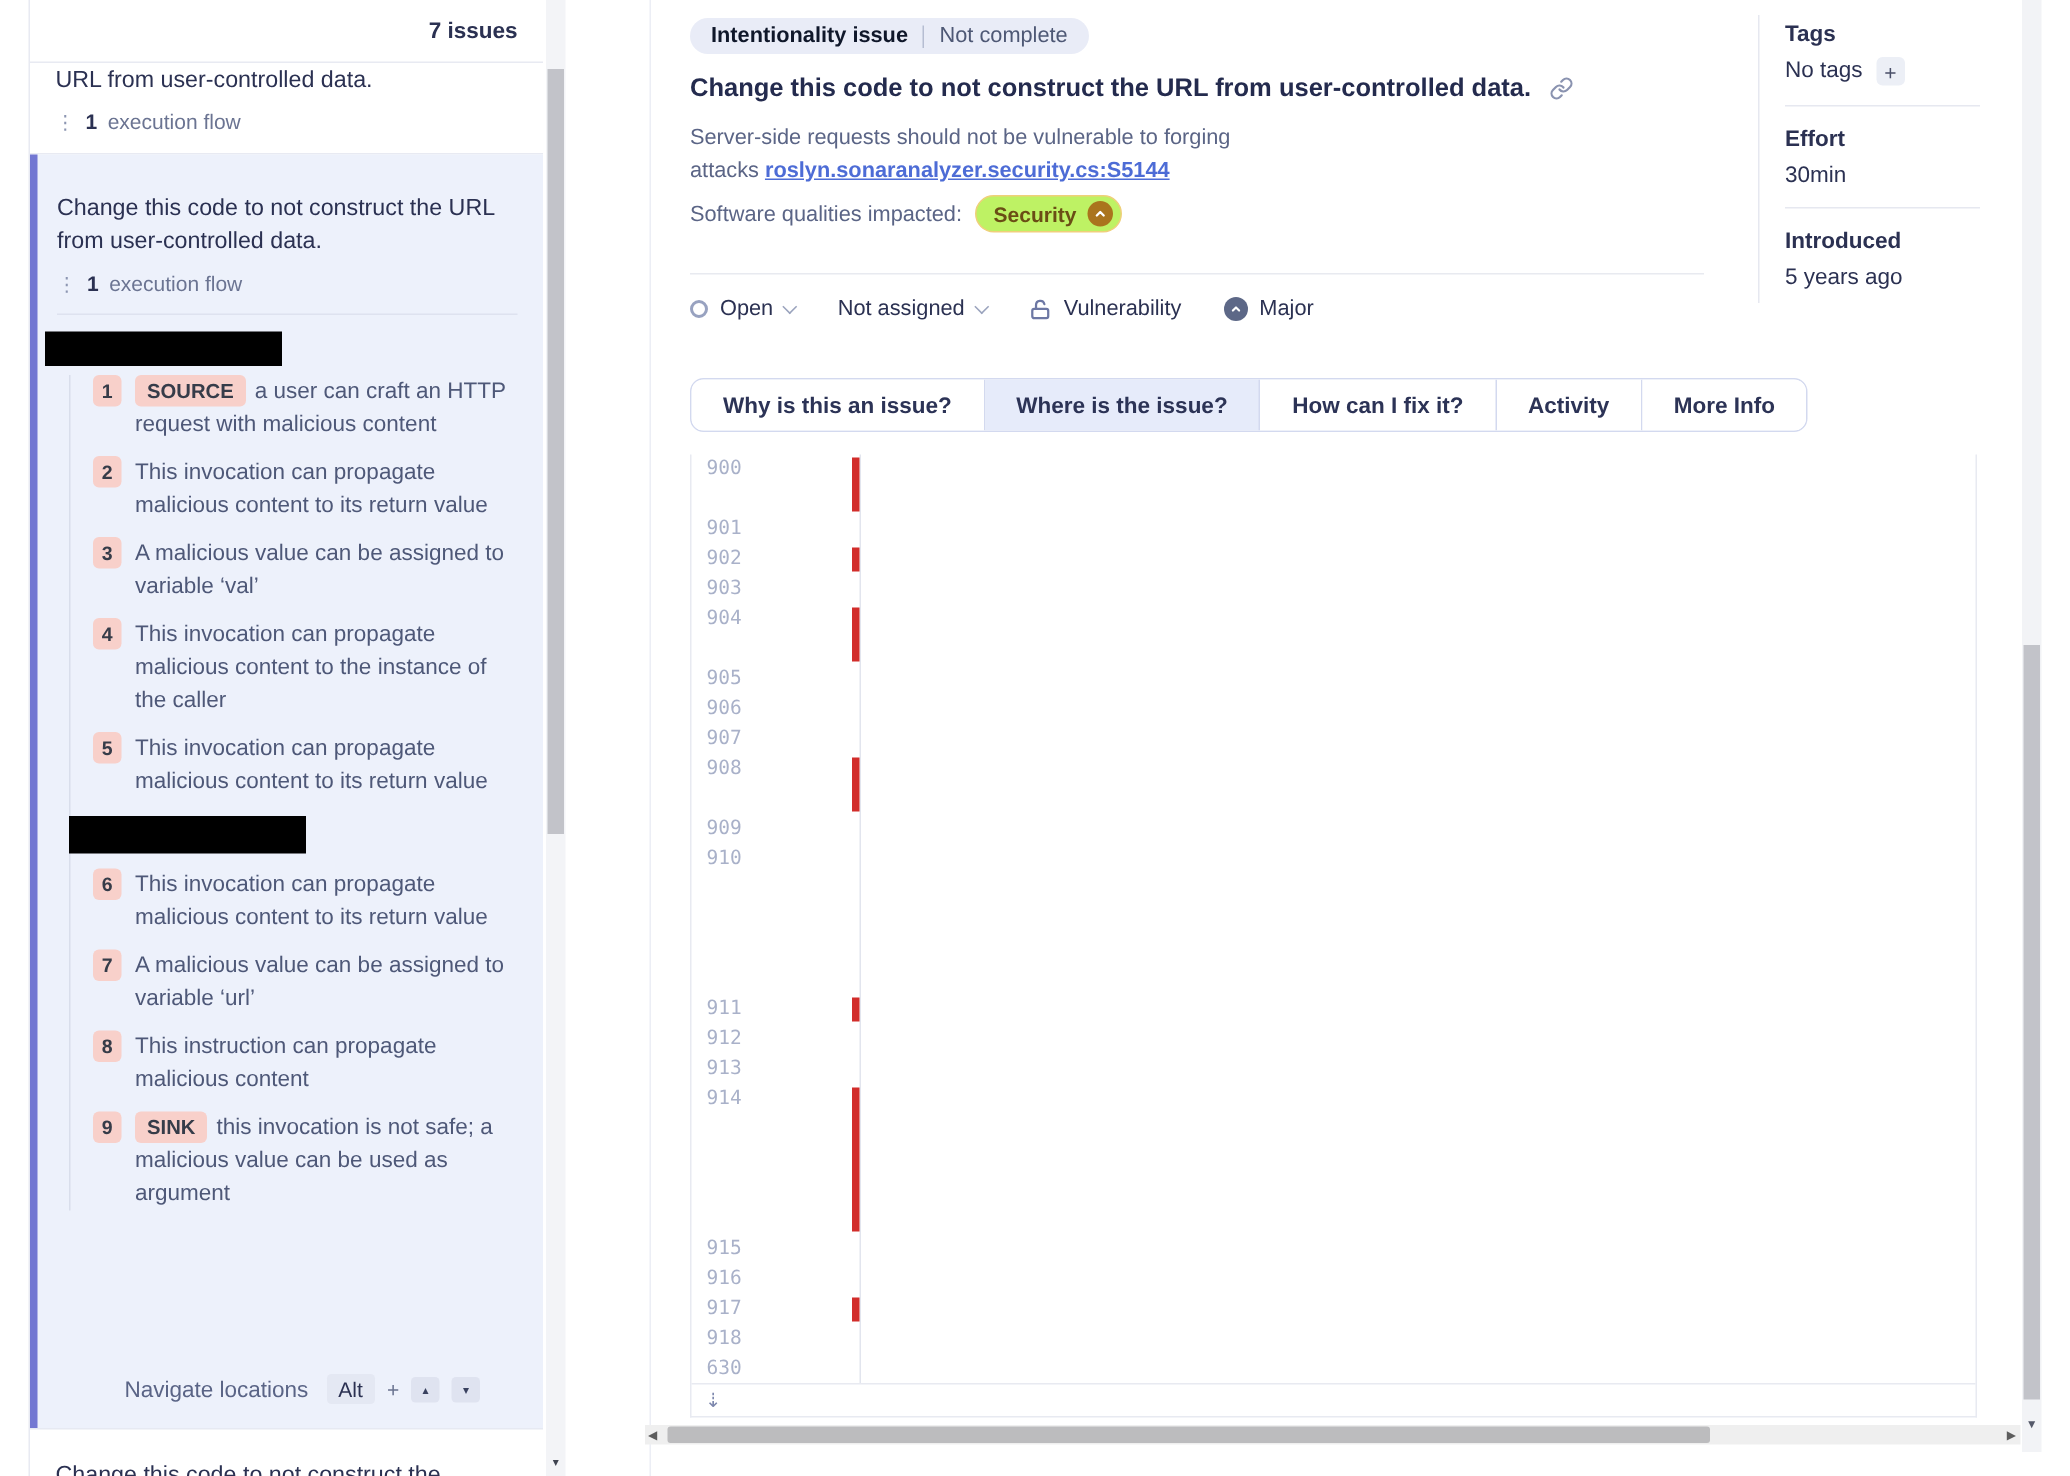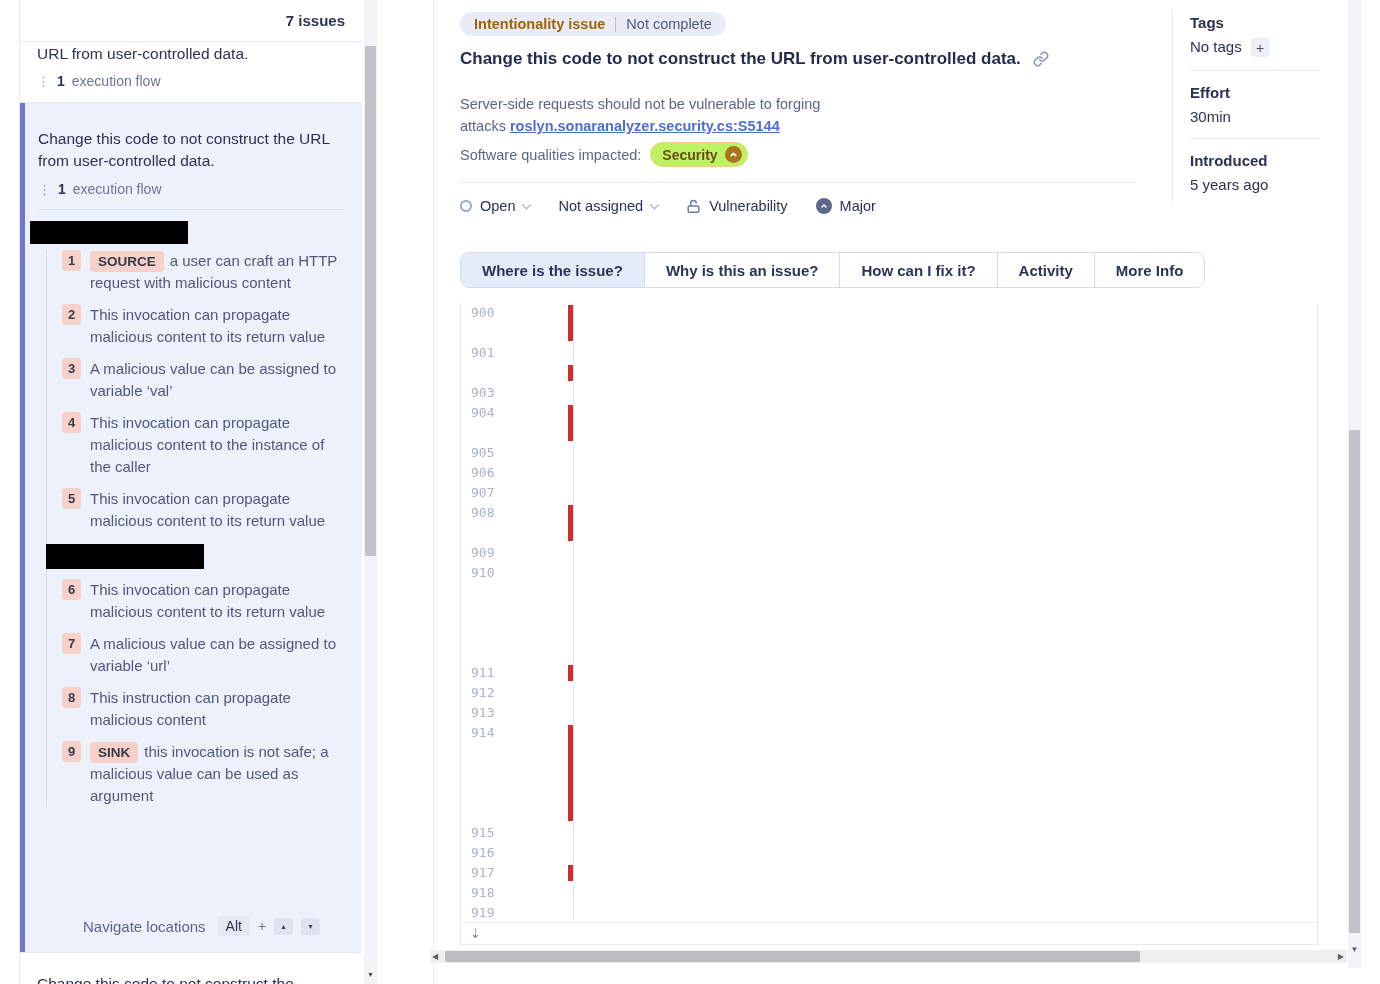--- a/index.html
+++ b/index.html
@@ -43,26 +43,26 @@
     border-top:1px solid #e6e9f2; padding:20px 17px 0; font-size:15.5px; color:#2b3152; overflow:hidden; }
   
   .sb-sc { position:absolute; left:364px; top:0; width:13px; height:984px; background:#f3f4f7; }
   .sb-sc .thumb { position:absolute; left:1px; top:46px; width:11px; height:510px; background:#c2c3c9; }
   .sb-sc .arr { position:absolute; left:0; bottom:5px; width:13px; text-align:center; font-size:8px; color:#3f4350; }
   
   .main-line { position:absolute; left:433px; top:0; bottom:0; width:1px; background:#eceef5; }
   .hdr { position:absolute; left:460px; top:12px; width:690px; }
   .pill { display:inline-flex; align-items:center; gap:10px; background:#e9ecf7; border-radius:15px;
     padding:4px 14px; font-size:14.5px; }
-  .pill .cat { font-weight:700; color:#a16207; }
+  .pill .cat { font-weight:700; color:#0f172a; }
   .pill .sep { width:1px; height:15px; background:#b6bdd2; }
   .pill .st { color:#4e5875; }
   .title-row { margin-top:13px; display:flex; align-items:center; gap:12px; }
   .title-row h1 { font-size:17px; font-weight:700; color:#242b4e; }
-  .desc { margin-top:24px; font-size:14.5px; line-height:22px; color:#5b6586; }
+  .desc { margin-top:12px; font-size:14.5px; line-height:22px; color:#5b6586; }
   a.rule { color:#4d6cd6; font-weight:700; text-decoration:underline; cursor:pointer; }
   .qual { margin-top:5px; display:flex; align-items:center; gap:9px; font-size:14.5px; color:#5b6586; }
   .qpill { display:inline-flex; align-items:center; gap:7px; border:1px solid #efd07b; background:#bef264;
     border-radius:14px; padding:3px 5px 3px 11px; font-size:14px; font-weight:600; color:#6a4d15; }
   .amber-ic { width:17px; height:17px; border-radius:50%; background:#aa741d; display:flex;
     align-items:center; justify-content:center; }
   .hdr-div { position:absolute; left:460px; top:182px; width:676px; height:1px; background:#e8eaf0; }
   .status { position:absolute; left:460px; top:198px; display:flex; align-items:center; gap:28px;
     font-size:14.5px; color:#2b3152; }
   .sitem { display:flex; align-items:center; gap:8px; cursor:pointer; }
@@ -280,37 +280,38 @@
         <span>30min</span>
       </div>
     <div class="mdiv"></div>
     <h3>Introduced</h3>
     <div class="vrow">
         <span>5 years ago</span>
       </div>
   </div>
 
   <div class="tabs">
+    <div class="tab">Why is this an issue?</div>
     <div class="tab active">Where is the issue?</div>
-    <div class="tab">Why is this an issue?</div>
     <div class="tab">How can I fix it?</div>
     <div class="tab">Activity</div>
     <div class="tab">More Info</div>
   </div>
 
   <div class="code">
     <div class="gut-line"></div>
     <div class="crow h40">
         <span class="ln">900</span>
         <i class="mk"></i>
       </div>
     <div class="crow h20">
         <span class="ln">901</span>
       </div>
     <div class="crow h20">
+        <span class="ln">902</span>
         <i class="mk"></i>
       </div>
     <div class="crow h20">
         <span class="ln">903</span>
       </div>
     <div class="crow h40">
         <span class="ln">904</span>
         <i class="mk"></i>
       </div>
     <div class="crow h20">
@@ -353,21 +354,21 @@
         <span class="ln">916</span>
       </div>
     <div class="crow h20">
         <span class="ln">917</span>
         <i class="mk"></i>
       </div>
     <div class="crow h20">
         <span class="ln">918</span>
       </div>
     <div class="crow h20">
-        <span class="ln">919</span>
+        <span class="ln">630</span>
       </div>
     <div class="cfoot">
       <span>⇣</span>
     </div>
   </div>
 
   <div class="hsb">
     <span class="la">◀</span>
     <div class="thumb"></div>
     <span class="ra">▶</span>

